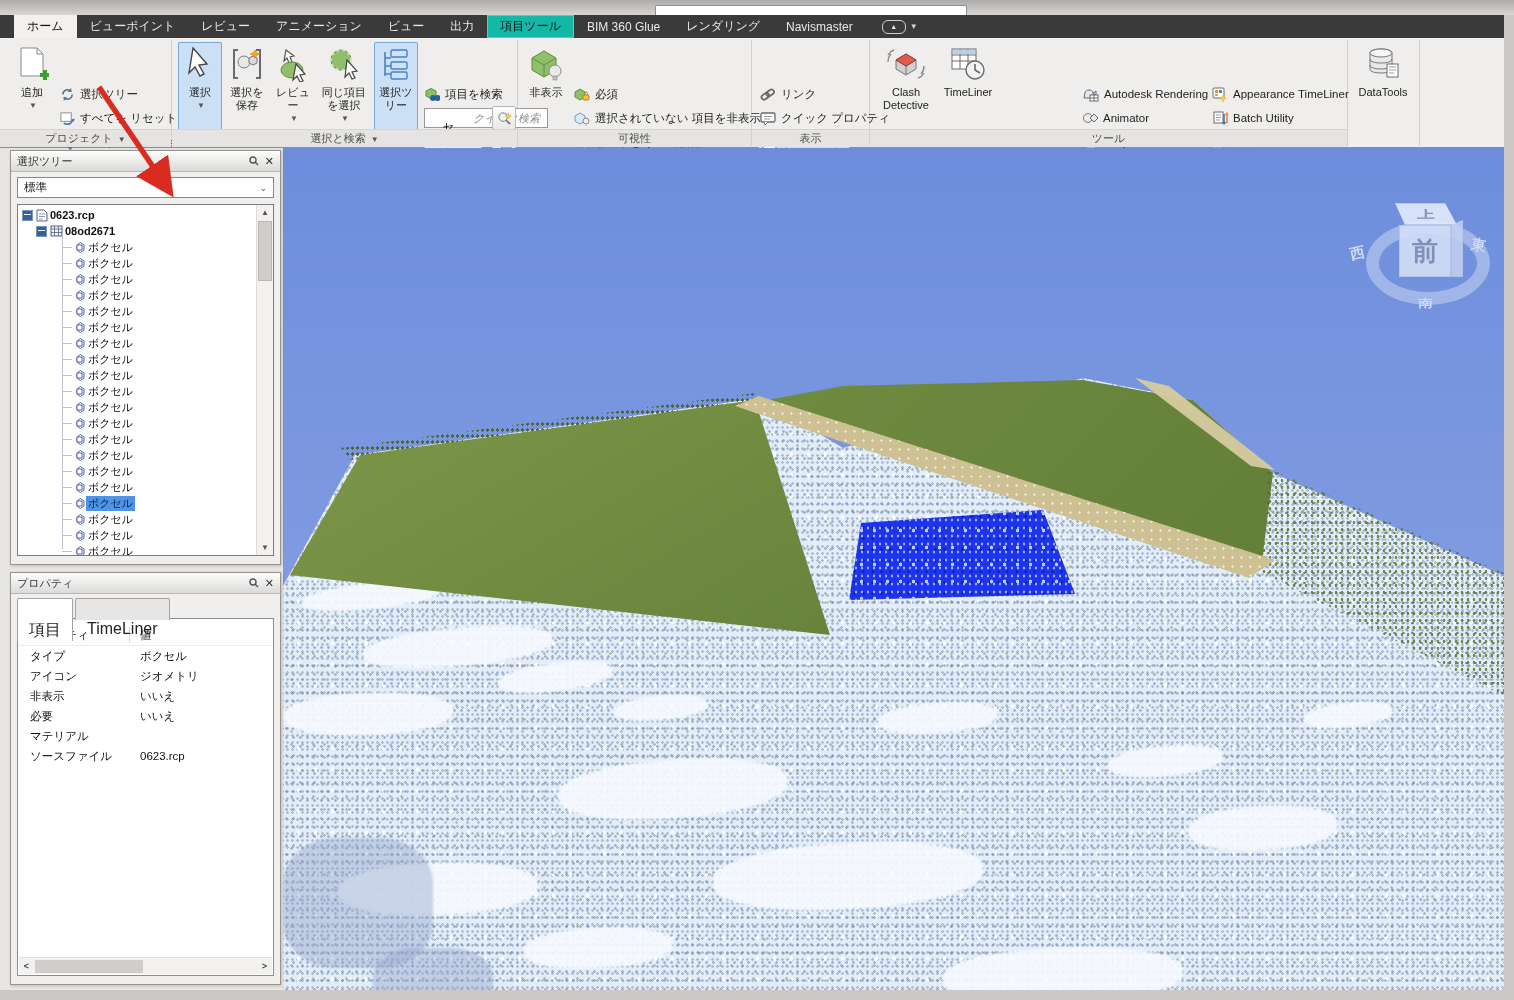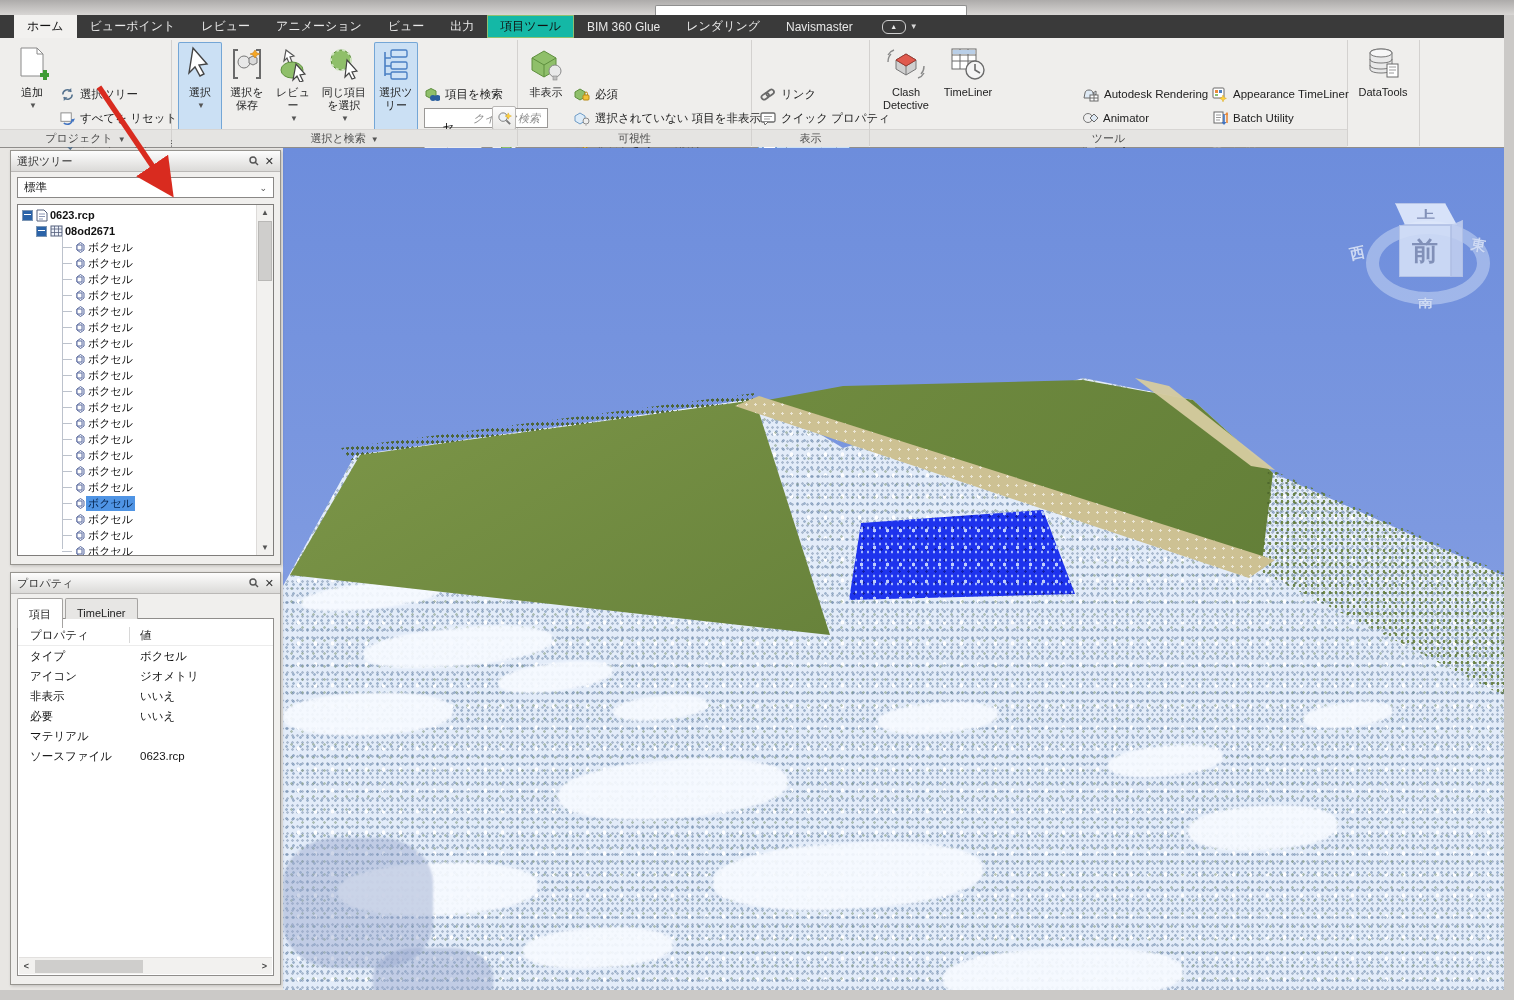--- a/index.html
+++ b/index.html
@@ -80,21 +80,21 @@
   .vscroll .thumb{position:absolute;left:1px;right:1px;top:16px;height:58px;background:#cfcecc;border:1px solid #b9b8b6}
   .vscroll .arr.dn{position:absolute;bottom:0;left:0;right:0}
   .hscroll{position:absolute;left:1px;right:1px;bottom:1px;height:16px;background:#f2f1ef;border-top:1px solid #e2e0de;
          display:flex;align-items:center}
   .hscroll .arr{width:15px;text-align:center;font-size:9px;color:#444;font-weight:bold}
   .hscroll .thumb{position:absolute;left:16px;width:108px;top:2px;bottom:1px;background:#cfcecc}
   .hscroll .arr.rt{position:absolute;right:0}
 
   #props-panel{top:572px;height:413px}
   .ptabs{position:absolute;left:6px;top:25px;height:21px;display:flex;z-index:2}
-  .ptab{font-size:11px;color:#222;padding:8px 11px 0;border:1px solid #a5a3a1;border-bottom:none;
+  .ptab{font-size:16px;color:#222;padding:21px 11px 0;border:1px solid #a5a3a1;border-bottom:none;
         background:#e7e6e4;margin-right:2px;border-radius:2px 2px 0 0}
   .ptab.active{background:#fff;height:21px}
   .propbox{position:absolute;left:6px;right:6px;top:45px;bottom:8px;background:#fff;border:1px solid #8f8d8b}
   .prow{display:grid;grid-template-columns:100px 1fr;height:20px;align-items:center;font-size:11.5px;color:#111;padding-left:12px}
   .prow.head{color:#222}
   .prow.head .c1{border-right:1px solid #d8d8d8;height:16px;line-height:16px}
   .prow.head{border-bottom:1px solid #ececec}
   .prow .c2{padding-left:10px}
 
   

